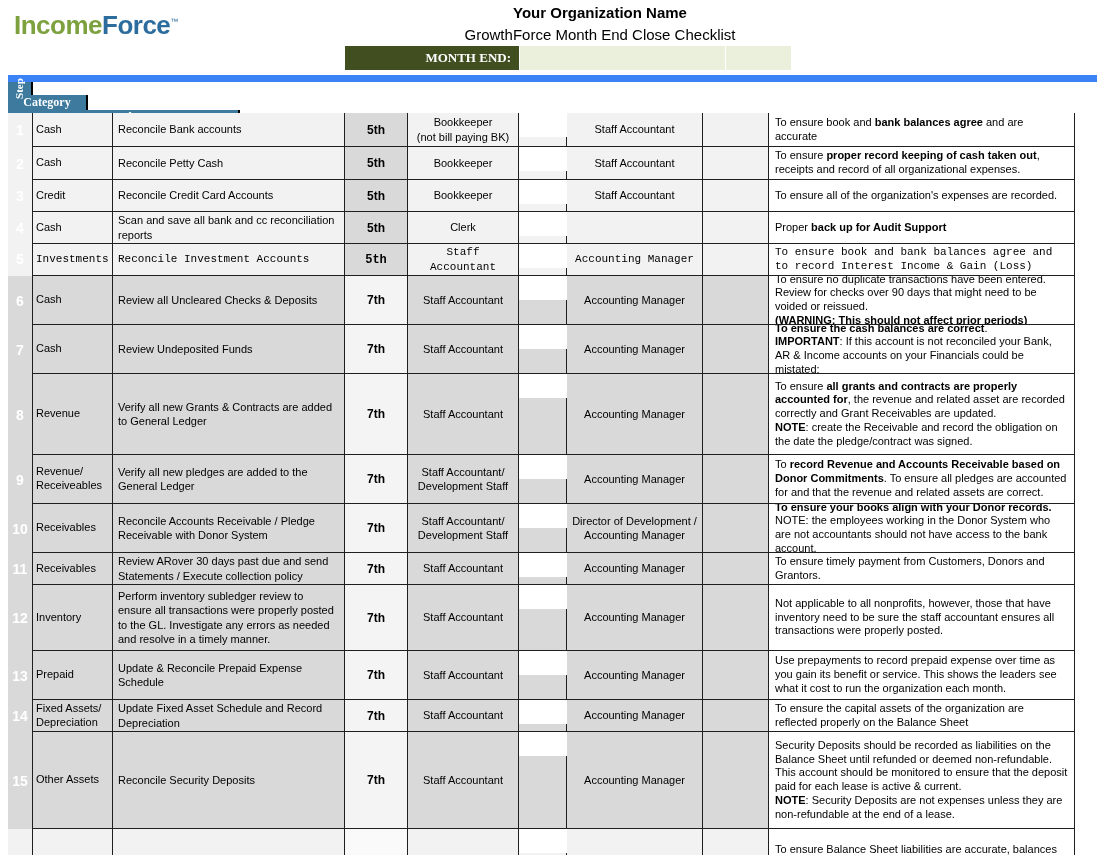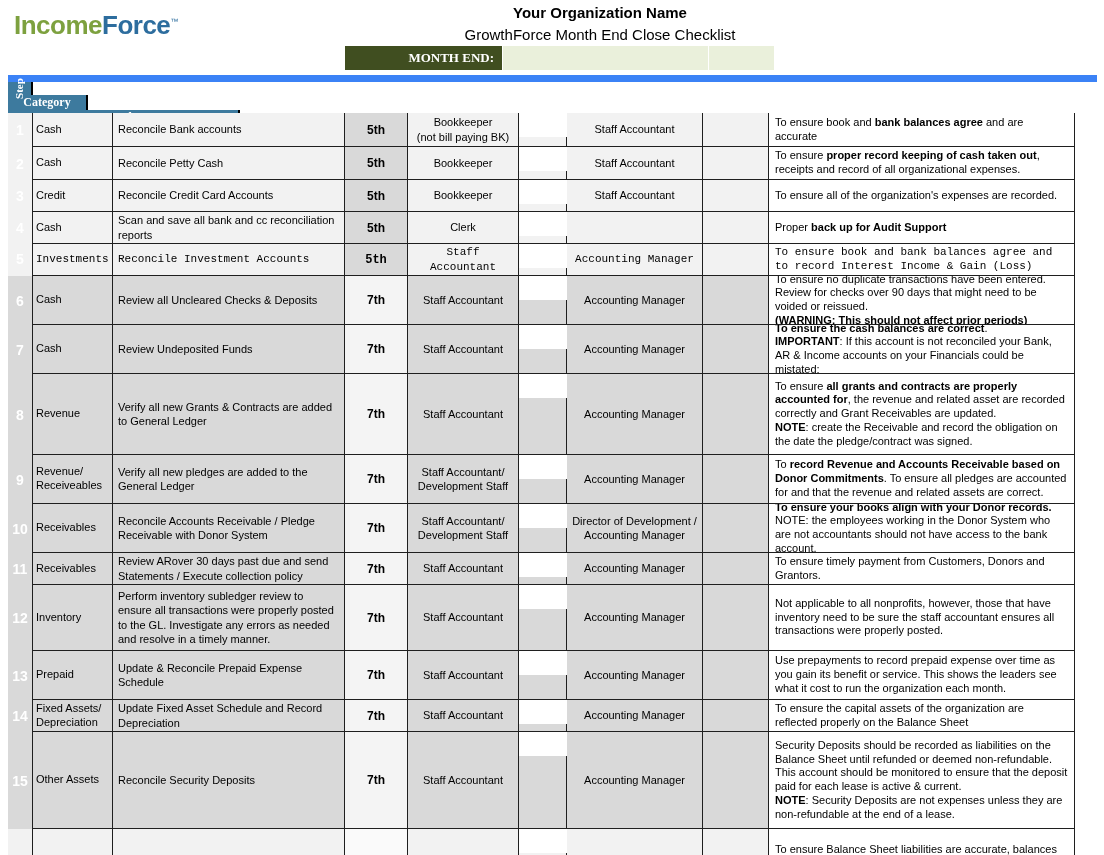--- a/index.html
+++ b/index.html
@@ -19,21 +19,21 @@
   #logo .tm{font-size:8px;vertical-align:super;color:var(--logo-blue);font-weight:normal;}
 
   
   #titles{position:absolute;left:300px;top:2px;width:600px;text-align:center;}
   #org-name{font-size:15px;font-weight:bold;line-height:1.45;}
   #subtitle{font-size:15px;line-height:1.4;}
 
   
   #month-band{position:absolute;left:345px;top:46px;height:24px;display:flex;}
   #month-band .mcell{height:24px;}
-  #me-label{width:157px;background:var(--month-dark);color:#fff;font-family:"Liberation Serif",serif;
+  #me-label{width:174px;background:var(--month-dark);color:#fff;font-family:"Liberation Serif",serif;
     font-weight:bold;font-size:13px;text-align:right;padding:4px 8px 0 0;}
   .me-input{background:var(--month-light);border-left:1px solid #fff;}
   #me-input-1{width:206px;} #me-input-2{width:66px;}
 
   
   #table{position:absolute;left:8px;top:75px;width:1089px;}
   #thead{display:flex;height:38px;border-top:7px solid #3b82f6;flex-direction:column;}
   .th{color:#fff;font-family:"Liberation Serif",serif;font-weight:bold;font-size:12px;
       display:flex;align-items:center;justify-content:center;text-align:center;
       border-right:2px solid #000;line-height:1.2;padding:0 4px;}

